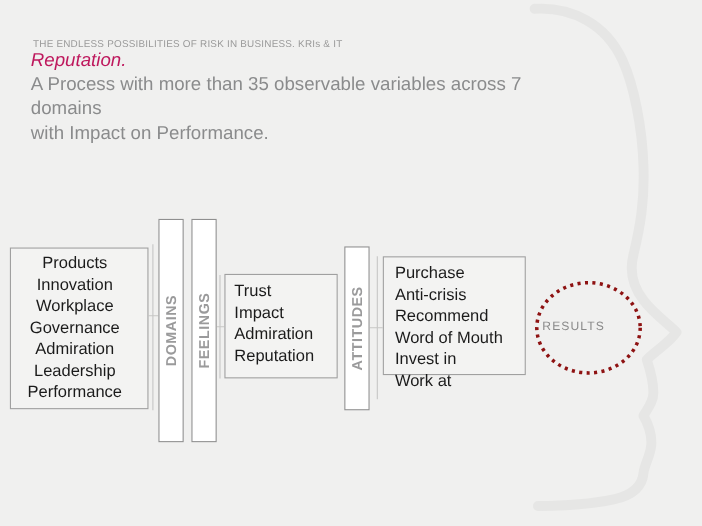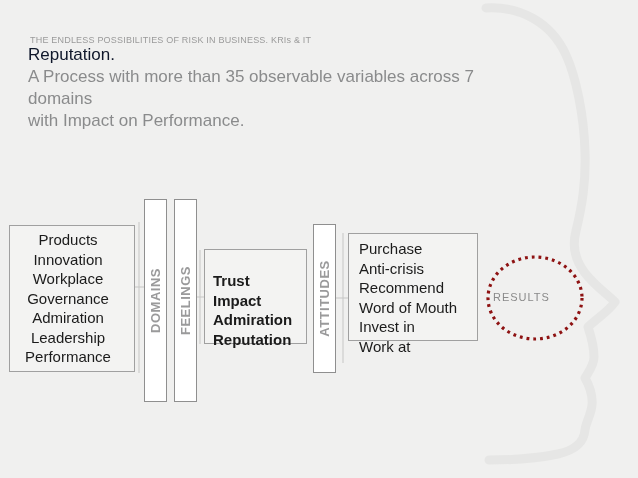--- a/index.html
+++ b/index.html
@@ -6,29 +6,29 @@
   body{width:638px;height:478px;overflow:hidden;background:#f0f0ef;
        font-family:"Liberation Sans","DejaVu Sans",sans-serif;}
   .slide{position:absolute;left:0;top:0;width:638px;height:478px;background:#f0f0ef;}
 
   .face-svg{position:absolute;left:0;top:0;width:638px;height:478px;}
 
   .eyebrow{position:absolute;left:30px;top:35px;font-size:9px;letter-spacing:.2px;
            color:#9a9a9a;white-space:nowrap;}
 
   .titleblock{position:absolute;left:28px;top:44px;font-size:17px;line-height:22px;}
-  .titleblock .t1{color:#0f172a;}
+  .titleblock .t1{color:#be185d;font-style:italic;}
   .titleblock .t2{color:#8a8b8c;}
 
   .txtbox{position:absolute;background:#f3f3f2;border:1.5px solid #a0a0a0;
           color:#1b1b1b;font-size:15px;line-height:19.5px;box-sizing:border-box;}
   .txtbox .ln{white-space:nowrap;}
 
   .drivers{left:9px;top:225px;width:126px;height:147px;padding:4px 16px 0 8px;text-align:center;}
-  .emotions{left:204px;top:249px;width:103px;height:95px;padding:21px 0 0 8px;font-weight:bold;}
+  .emotions{left:204px;top:249px;width:103px;height:95px;padding:5px 0 0 8px;}
   .behaviors{left:348px;top:233px;width:130px;height:108px;padding:5px 0 0 10px;}
 
   .vbar{position:absolute;background:#ffffff;border:1.5px solid #8f8f8f;
         box-sizing:border-box;display:flex;align-items:center;justify-content:center;}
   .vbar span{transform:rotate(-90deg);white-space:nowrap;font-weight:bold;
              font-size:13px;letter-spacing:.5px;color:#9a9a9b;}
   .bar-domains{left:144px;top:199px;width:23px;height:203px;}
   .bar-feelings{left:174px;top:199px;width:23px;height:203px;}
   .bar-attitudes{left:313px;top:224px;width:23px;height:149px;}
 

